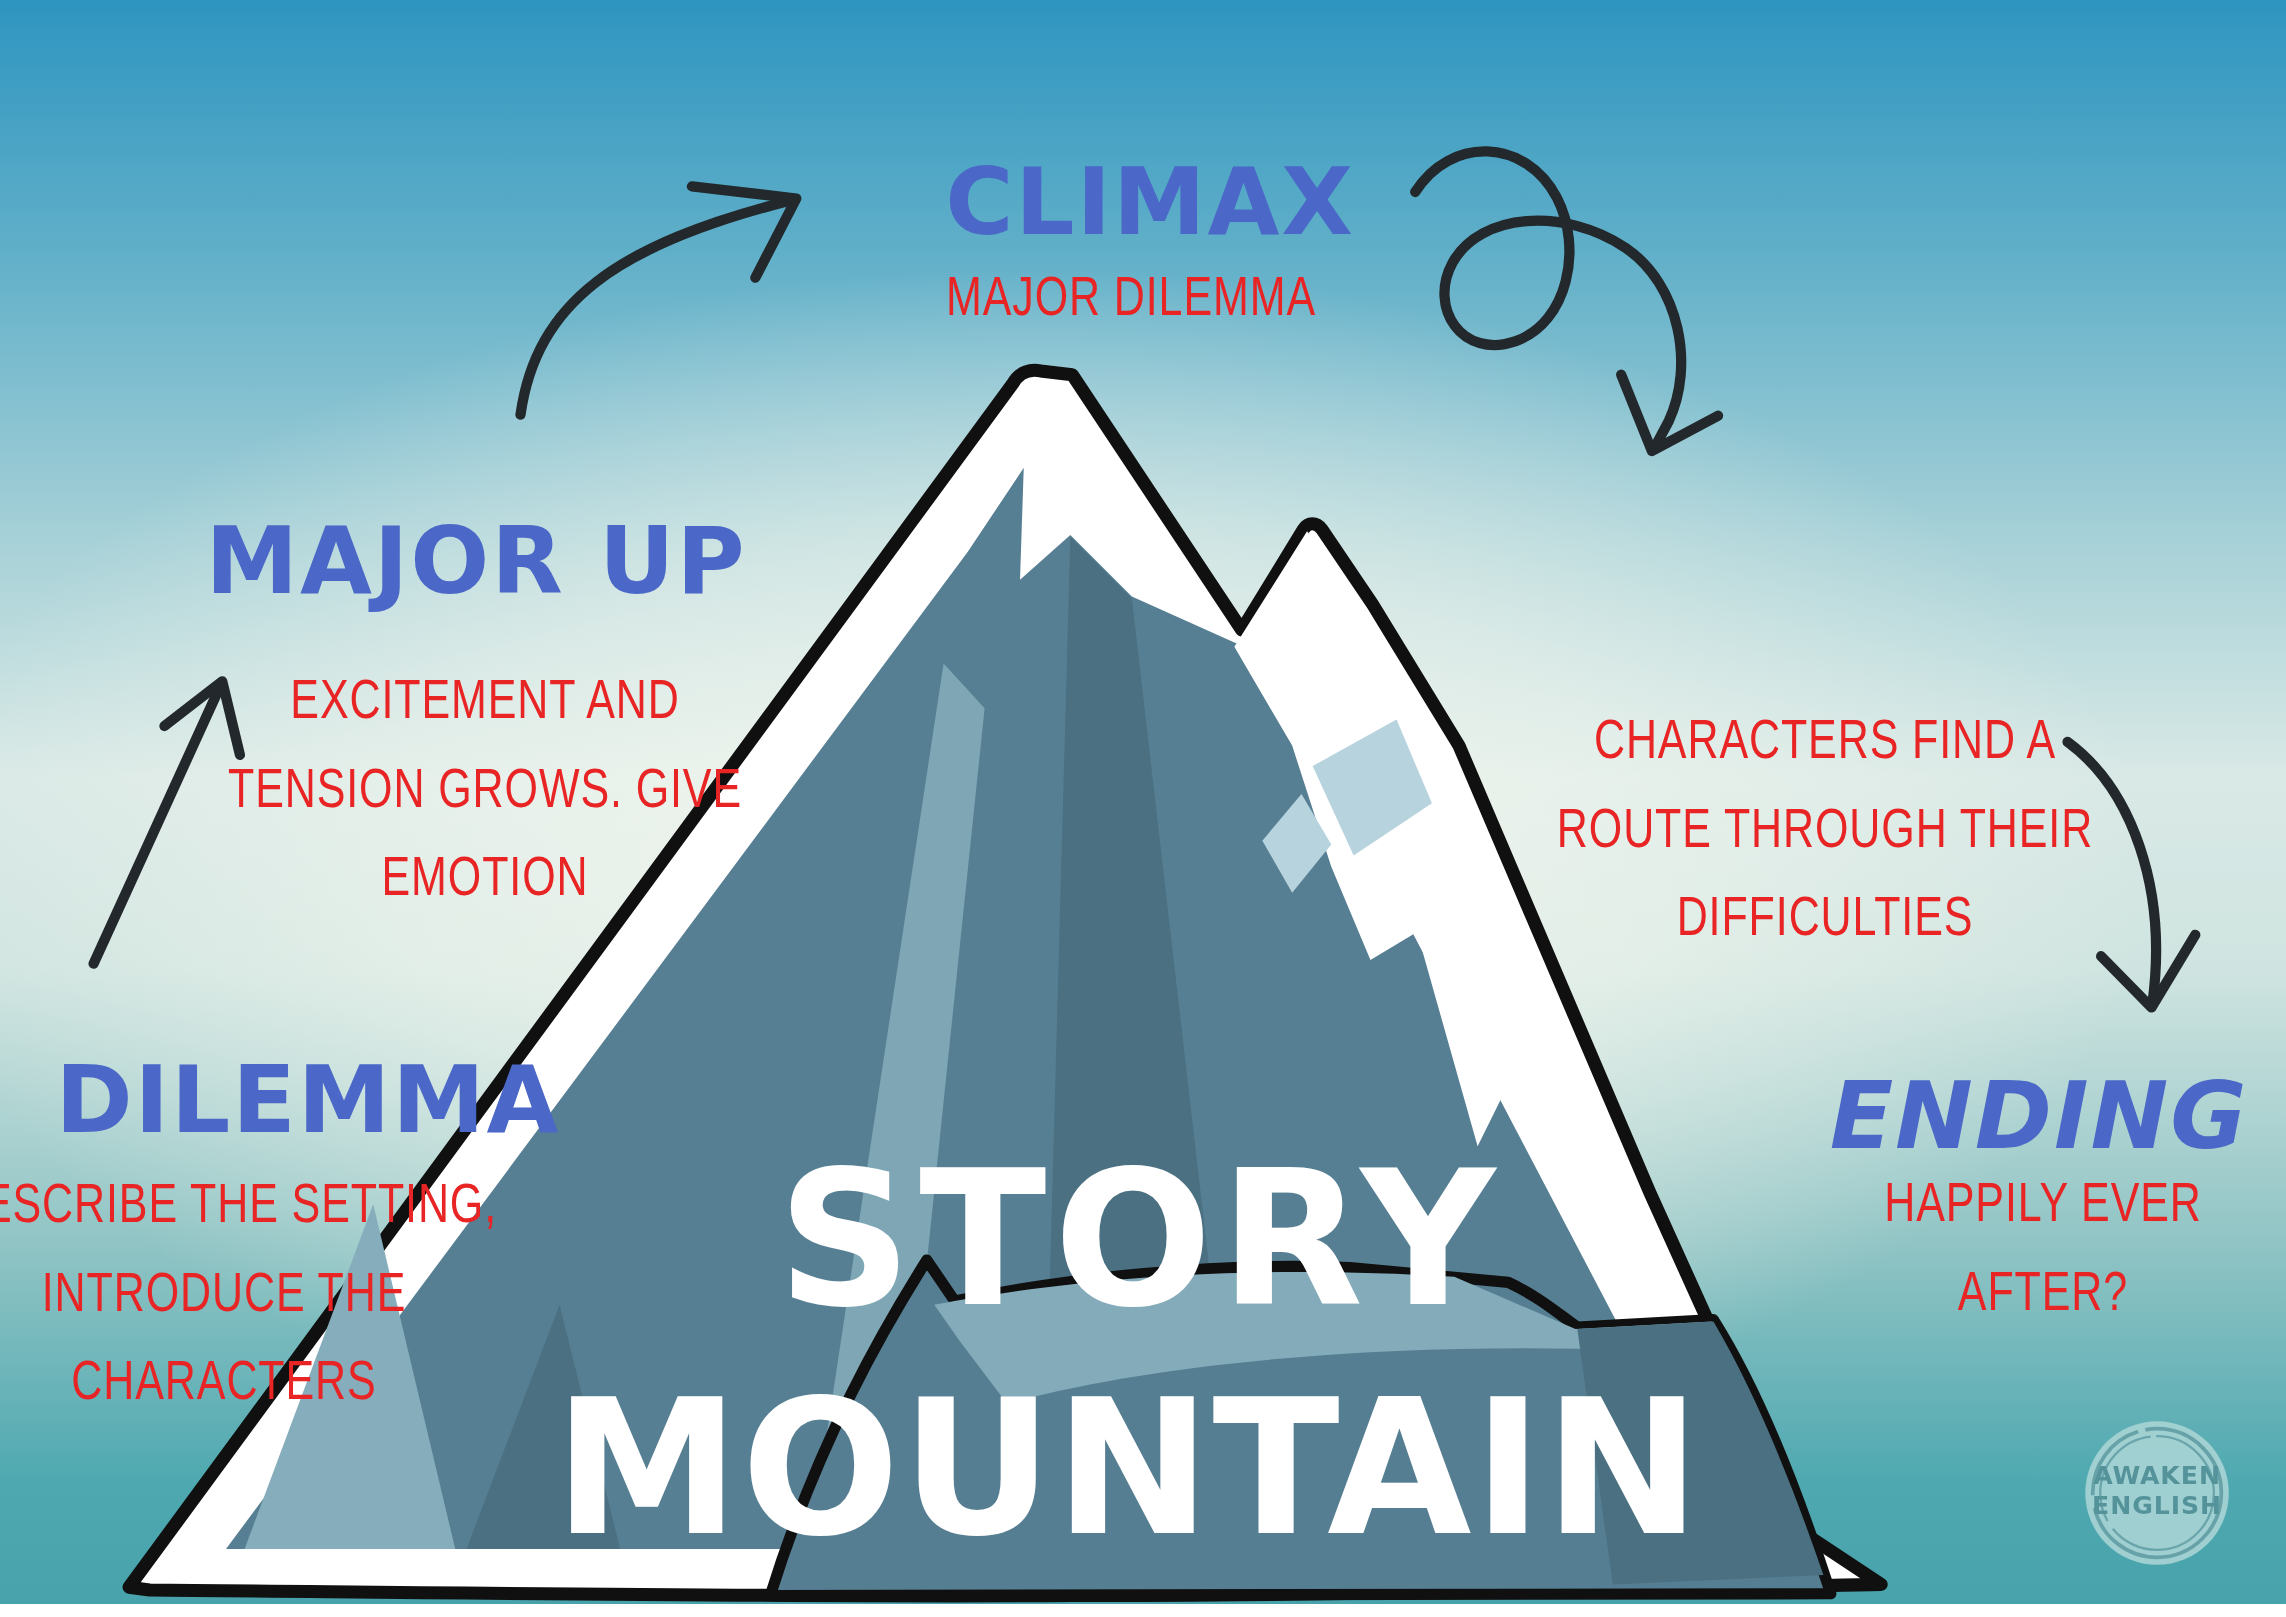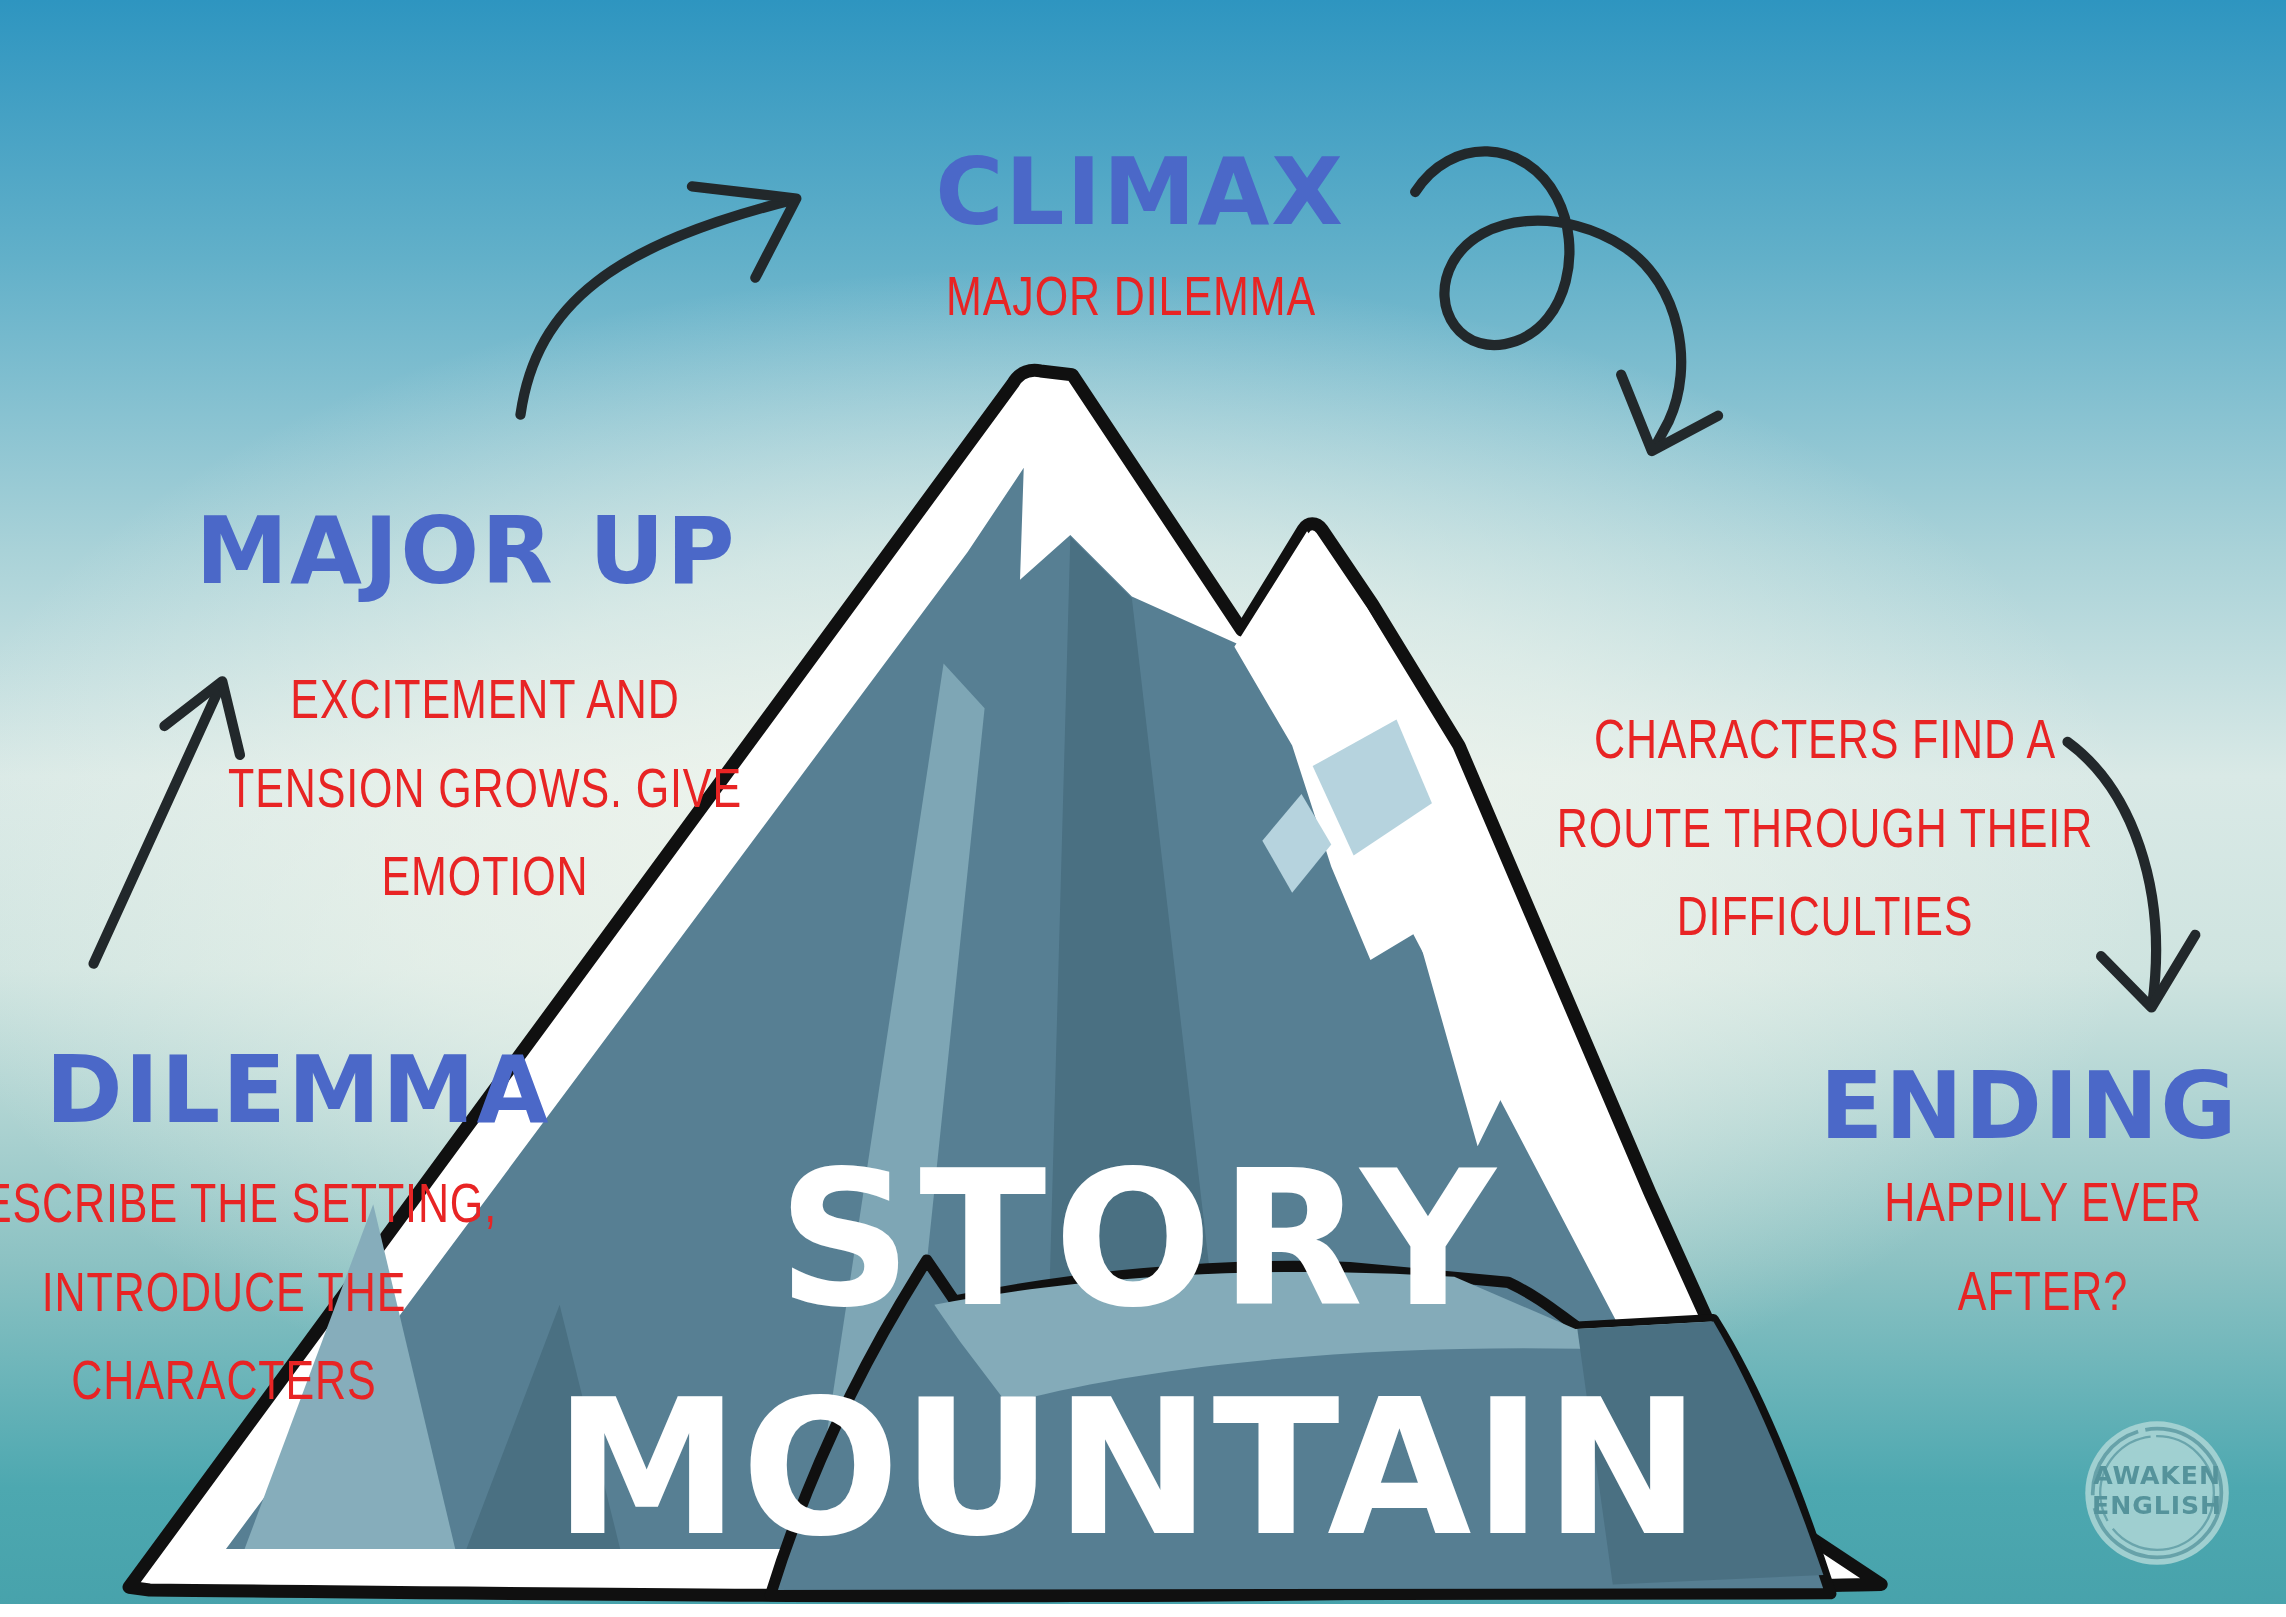--- a/index.html
+++ b/index.html
@@ -7,21 +7,21 @@
     position:relative;
     width:2287px;height:1617px;
     overflow:hidden;
     font-family:"DejaVu Sans",sans-serif;
     background:
       radial-gradient(72% 55% at 45% 54%, rgba(242,246,238,0.95) 0%, rgba(242,246,238,0.55) 38%, rgba(242,246,238,0) 68%),
       linear-gradient(180deg,#2e95c0 0%,#62b0c9 16%,#a9d2d8 34%,#d9e9e6 48%,#cfe4e0 60%,#8cc2c3 78%,#4da8b0 92%,#47a2ab 100%);
   }
   svg{position:absolute;left:0;top:0;}
   .stage-title{
-    position:absolute;margin:6px;
+    position:absolute;margin:16px;
     transform:translate(-50%,-50%);
     font-family:"DejaVu Sans",sans-serif;
     font-weight:800;
     font-size:93px;
     letter-spacing:1.9px;
     color:#4b68c8;
     white-space:nowrap;
     text-align:center;
   }
   .stage-sub{
@@ -169,21 +169,21 @@
     <span>INTRODUCE THE</span>
     <span>CHARACTERS</span>
   </div>
 
   <div class="stage-sub" style="left:1825px;top:828px;">
     <span>CHARACTERS FIND A</span>
     <span>ROUTE THROUGH THEIR</span>
     <span>DIFFICULTIES</span>
   </div>
 
-  <h2 class="stage-title" id="t-ending" style="left:2023px;top:1100px;">ENDING</h2>
+  <h2 class="stage-title" id="t-ending" style="left:2023px;top:1100px;font-style:italic;">ENDING</h2>
   <div class="stage-sub" style="left:2043px;top:1247px;">
     <span>HAPPILY EVER</span>
     <span>AFTER?</span>
   </div>
 
   <div class="bottom-strip"></div>
 </div>
 
 
 </body></html>

